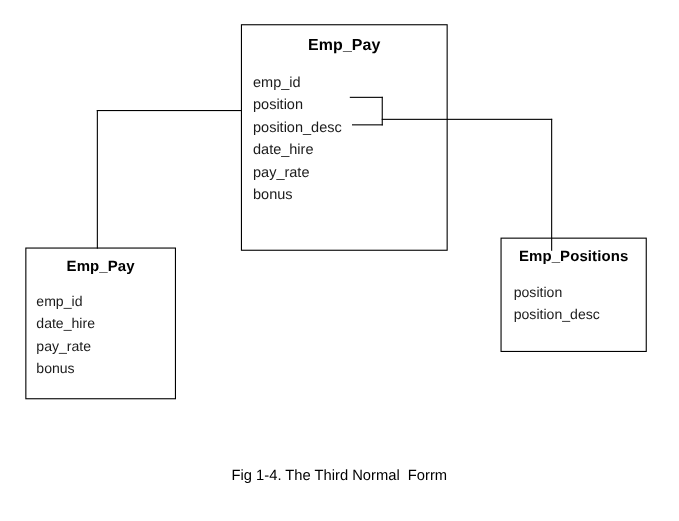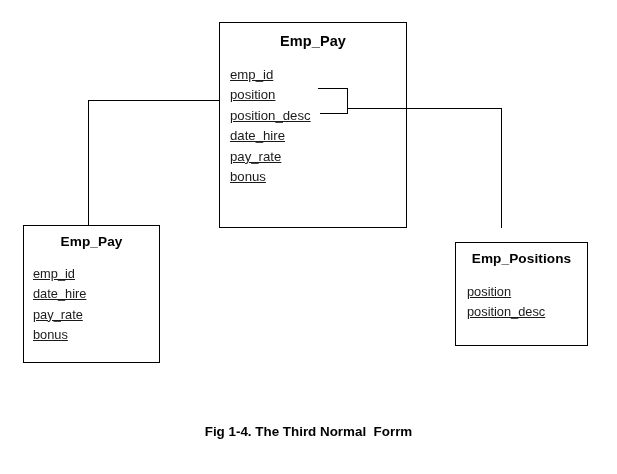--- a/index.html
+++ b/index.html
@@ -32,21 +32,20 @@
     text-align: center;
     font-weight: bold;
     color: #000000;
     letter-spacing: 0.1px;
     white-space: nowrap;
   }
   .field-list {
     position: absolute;
     color: #1a1a1a;
     white-space: nowrap;
-    text-decoration: underline;
   }
   .field-row {
     white-space: nowrap;
     color: #1a1a1a;
   }
 
   
   #box-main {
     left: 219px;
     top: 22px;
@@ -78,21 +77,21 @@
   #box-left .field-list {
     left: 9px;
     top: 38px;
     font-size: 12.8px;
     line-height: 20.4px;
   }
 
   
   #box-right {
     left: 455px;
-    top: 242px;
+    top: 216px;
     width: 133px;
     height: 104px;
   }
   #box-right .entity-title {
     top: 8px;
     font-size: 13.6px;
   }
   #box-right .field-list {
     left: 11px;
     top: 39px;
@@ -126,21 +125,21 @@
   #conn-right-v { left: 501px; top: 108px; height: 120px; }
 
   
   #caption {
     position: absolute;
     left: 0;
     right: 0;
     top: 424px;
     text-align: center;
     font-size: 13.4px;
-    font-weight: bold;
+    font-weight: normal;
     color: #000000;
     white-space: pre;
   }
 </style>
 </head>
 <body>
 
 <div id="canvas">
 
   <div class="entity-box" id="box-main">

